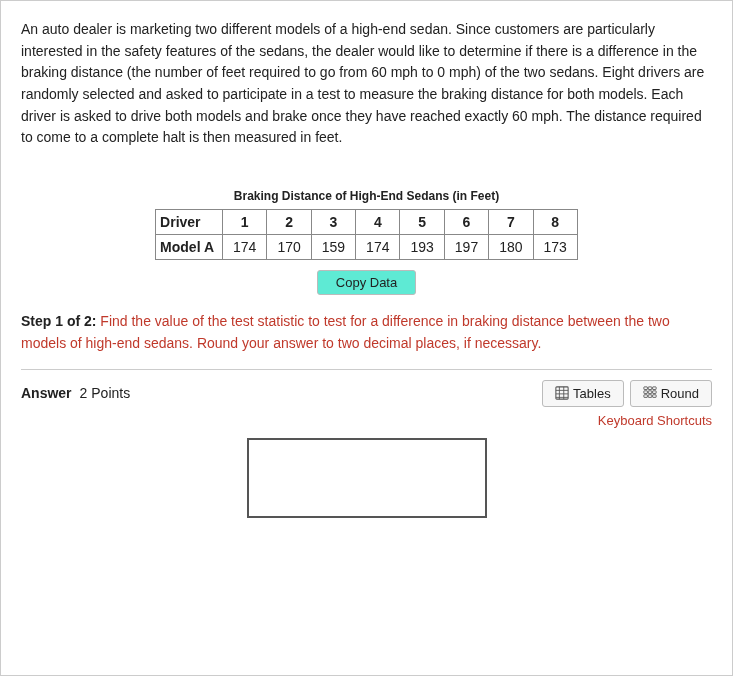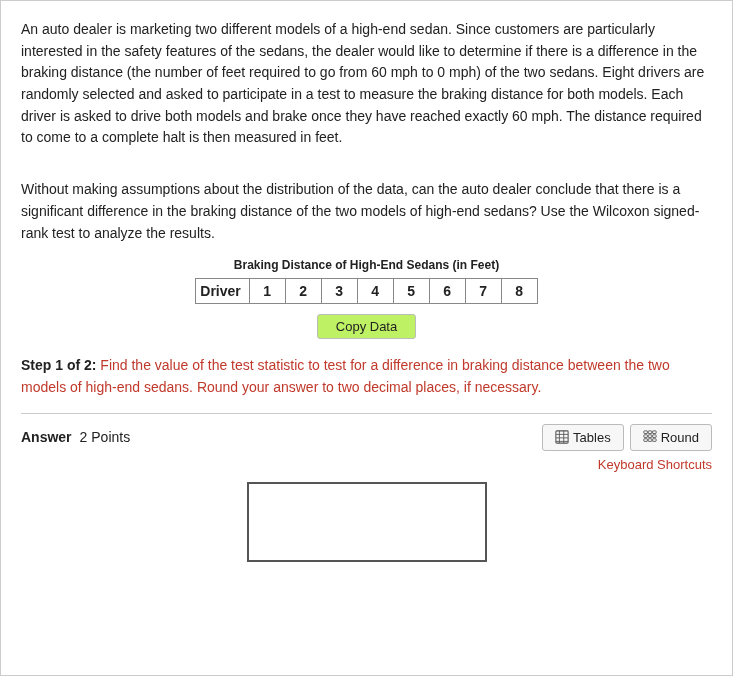--- a/index.html
+++ b/index.html
@@ -55,21 +55,21 @@
       padding-right: 8px;
     }
     .copy-btn-row {
       display: flex;
       justify-content: center;
       margin: 10px 0 6px 0;
     }
     .copy-btn {
       padding: 4px 18px;
       font-size: 13px;
-      background: #bef264;
+      background: #5eead4;
       border: 1px solid #bbb;
       border-radius: 3px;
       cursor: pointer;
       color: #222;
     }
     .step-text {
       font-size: 14px;
       line-height: 1.55;
       margin: 8px 0 0 0;
       color: #222;
@@ -153,40 +153,50 @@
     }
   </style>
 </head>
 <body>
 
 <div class="page-container">
 
   
   <p class="question-text">An auto dealer is marketing two different models of a high-end sedan. Since customers are particularly interested in the safety features of the sedans, the dealer would like to determine if there is a difference in the braking distance (the number of feet required to go from 60 mph to 0 mph) of the two sedans. Eight drivers are randomly selected and asked to participate in a test to measure the braking distance for both models. Each driver is asked to drive both models and brake once they have reached exactly 60 mph. The distance required to come to a complete halt is then measured in feet.</p>
   <br>
-  <p class="question-text">Without making assumptions about the distribution of the data, can the auto dealer conclude that there is a significant difference in the braking distance of the two models of high-end sedans? Use the Wilcoxon signed-rank test to analyze the results.</p>
 
   
   <div class="table-section">
     <div class="table-title">Braking Distance of High-End Sedans (in Feet)</div>
     <table class="data-table">
       <thead>
         <tr>
           <th>Driver</th>
           <th>1</th>
           <th>2</th>
           <th>3</th>
           <th>4</th>
           <th>5</th>
           <th>6</th>
           <th>7</th>
           <th>8</th>
         </tr>
       </thead>
       <tbody>
+        <tr>
+          <td>Model A</td>
+          <td>174</td>
+          <td>170</td>
+          <td>159</td>
+          <td>174</td>
+          <td>193</td>
+          <td>197</td>
+          <td>180</td>
+          <td>173</td>
+        </tr>
       </tbody>
     </table>
     <div class="copy-btn-row">
       <button class="copy-btn">Copy Data</button>
     </div>
   </div>
 
   
   <p class="step-text">
     <span class="step-label">Step 1 of 2:</span><span class="highlight"> Find the value of the test statistic to test for a difference in braking distance between the two models of high-end sedans. Round your answer to two decimal places, if necessary.</span>

